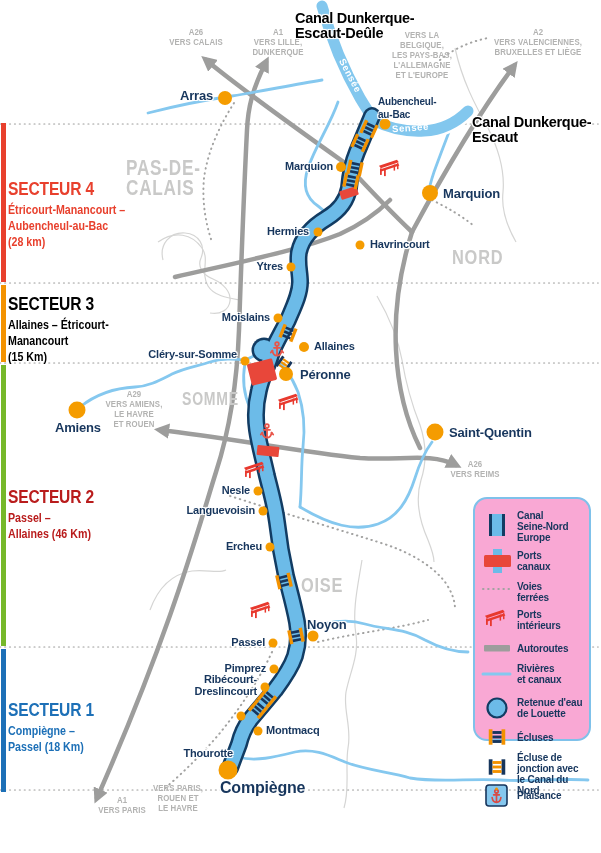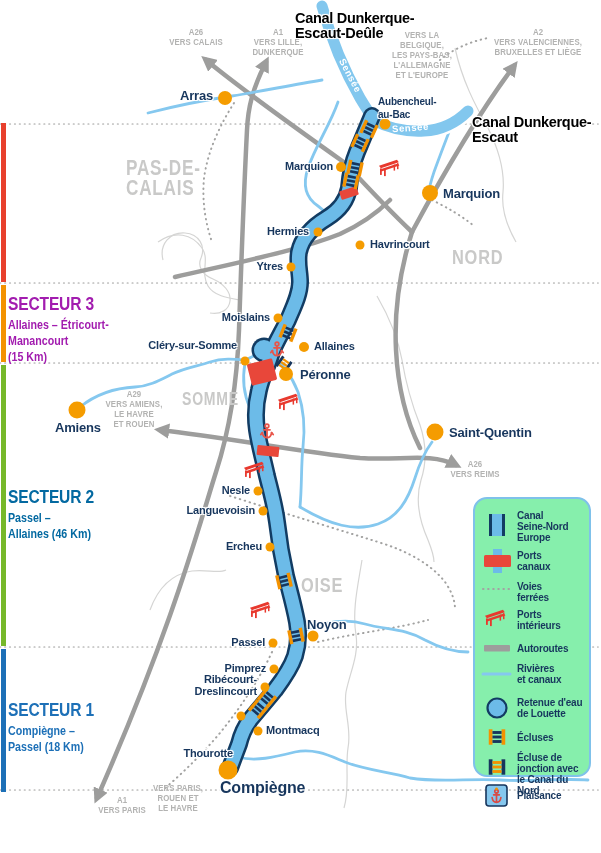--- a/index.html
+++ b/index.html
@@ -19,21 +19,21 @@
           transform:scaleX(0.92);transform-origin:center top;}
   .clabel{position:absolute;color:#000000;font-weight:bold;font-size:14.5px;line-height:15px;
           white-space:pre-line;letter-spacing:-0.3px;}
   .wlabel{position:absolute;color:#fff;font-weight:bold;font-size:9.5px;letter-spacing:0.6px;}
   .sec{position:absolute;left:8px;}
   .sec .t{font-size:19px;font-weight:bold;letter-spacing:-0.2px;
           transform:scaleX(0.82);transform-origin:left top;white-space:nowrap;}
   .sec .sub{font-size:13px;font-weight:bold;line-height:16px;white-space:pre-line;
           transform:scaleX(0.82);transform-origin:left top;margin-top:2px;}
   .bar{position:absolute;left:1px;width:5px;}
-  .legend{position:absolute;left:473px;top:497px;width:118px;height:280px;background:#86efac;
+  .legend{position:absolute;left:473px;top:497px;width:118px;height:244px;background:#f9a8d4;
           border:2px solid #7fc1ea;border-radius:14px;box-sizing:border-box;}
   .llab{position:absolute;left:42px;color:#17365d;font-weight:bold;font-size:10px;line-height:11px;
         white-space:pre-line;letter-spacing:-0.2px;}
   .licon{position:absolute;left:5px;}
 </style>
 </head>
 <body>
 
 <div id="stage">
 
@@ -206,27 +206,33 @@
     <circle cx="258" cy="731" r="4.5"></circle>
     <circle cx="228" cy="770" r="9.5"></circle>
   </g>
 </svg>
 
 <div class="bar" style="top:123px;height:159px;background:#e8402d;"></div>
 <div class="bar" style="top:285px;height:77px;background:#f39200;"></div>
 <div class="bar" style="top:365px;height:281px;background:#76b82a;"></div>
 <div class="bar" style="top:649px;height:143px;background:#1d70b7;"></div>
 
-<div class="sec" style="top:293px;color:#a21caf;">
+<div class="sec" style="top:178px;color:#e8402d;">
+  <div class="t">SECTEUR 4</div>
+  <div class="sub">Étricourt-Manancourt –
+Aubencheul-au-Bac
+(28 km)</div>
+</div>
+<div class="sec" style="top:293px;color:#000000;">
   <div class="t">SECTEUR 3</div>
   <div class="sub">Allaines – Étricourt-
 Manancourt
 (15 Km)</div>
 </div>
-<div class="sec" style="top:486px;color:#0369a1;">
+<div class="sec" style="top:486px;color:#b91c1c;">
   <div class="t">SECTEUR 2</div>
   <div class="sub">Passel –
 Allaines (46 Km)</div>
 </div>
 <div class="sec" style="top:699px;color:#1d70b7;">
   <div class="t">SECTEUR 1</div>
   <div class="sub">Compiègne –
 Passel (18 Km)</div>
 </div>
 
@@ -272,21 +278,21 @@
 
 <div class="city r fs13 halo" style="right:388px;top:89px;">Arras</div>
 <div class="city fs14 halo" style="left:378px;top:95px;">Aubencheul-
 au-Bac</div>
 <div class="city fs13 halo" style="left:443px;top:187px;">Marquion</div>
 <div class="city r halo" style="right:268px;top:161px;">Marquion</div>
 <div class="city r halo" style="right:292px;top:226px;text-align:center;">Hermies</div>
 <div class="city halo" style="left:370px;top:239px;">Havrincourt</div>
 <div class="city r halo" style="right:318px;top:261px;">Ytres</div>
 <div class="city r halo" style="right:331px;top:312px;">Moislains</div>
-<div class="city r halo" style="right:364px;top:340px;">Cléry-sur-Somme</div>
+<div class="city r halo" style="right:364px;top:349px;">Cléry-sur-Somme</div>
 <div class="city halo" style="left:314px;top:341px;">Allaines</div>
 <div class="city fs13 halo" style="left:300px;top:368px;">Péronne</div>
 <div class="city fs13 halo" style="left:55px;top:421px;">Amiens</div>
 <div class="city fs13 halo" style="left:449px;top:426px;">Saint-Quentin</div>
 <div class="city r halo" style="right:351px;top:485px;">Nesle</div>
 <div class="city r halo" style="right:346px;top:505px;">Languevoisin</div>
 <div class="city r halo" style="right:339px;top:541px;">Ercheu</div>
 <div class="city fs13 halo" style="left:307px;top:618px;">Noyon</div>
 <div class="city r halo" style="right:336px;top:637px;">Passel</div>
 <div class="city r halo" style="right:335px;top:663px;">Pimprez</div>

